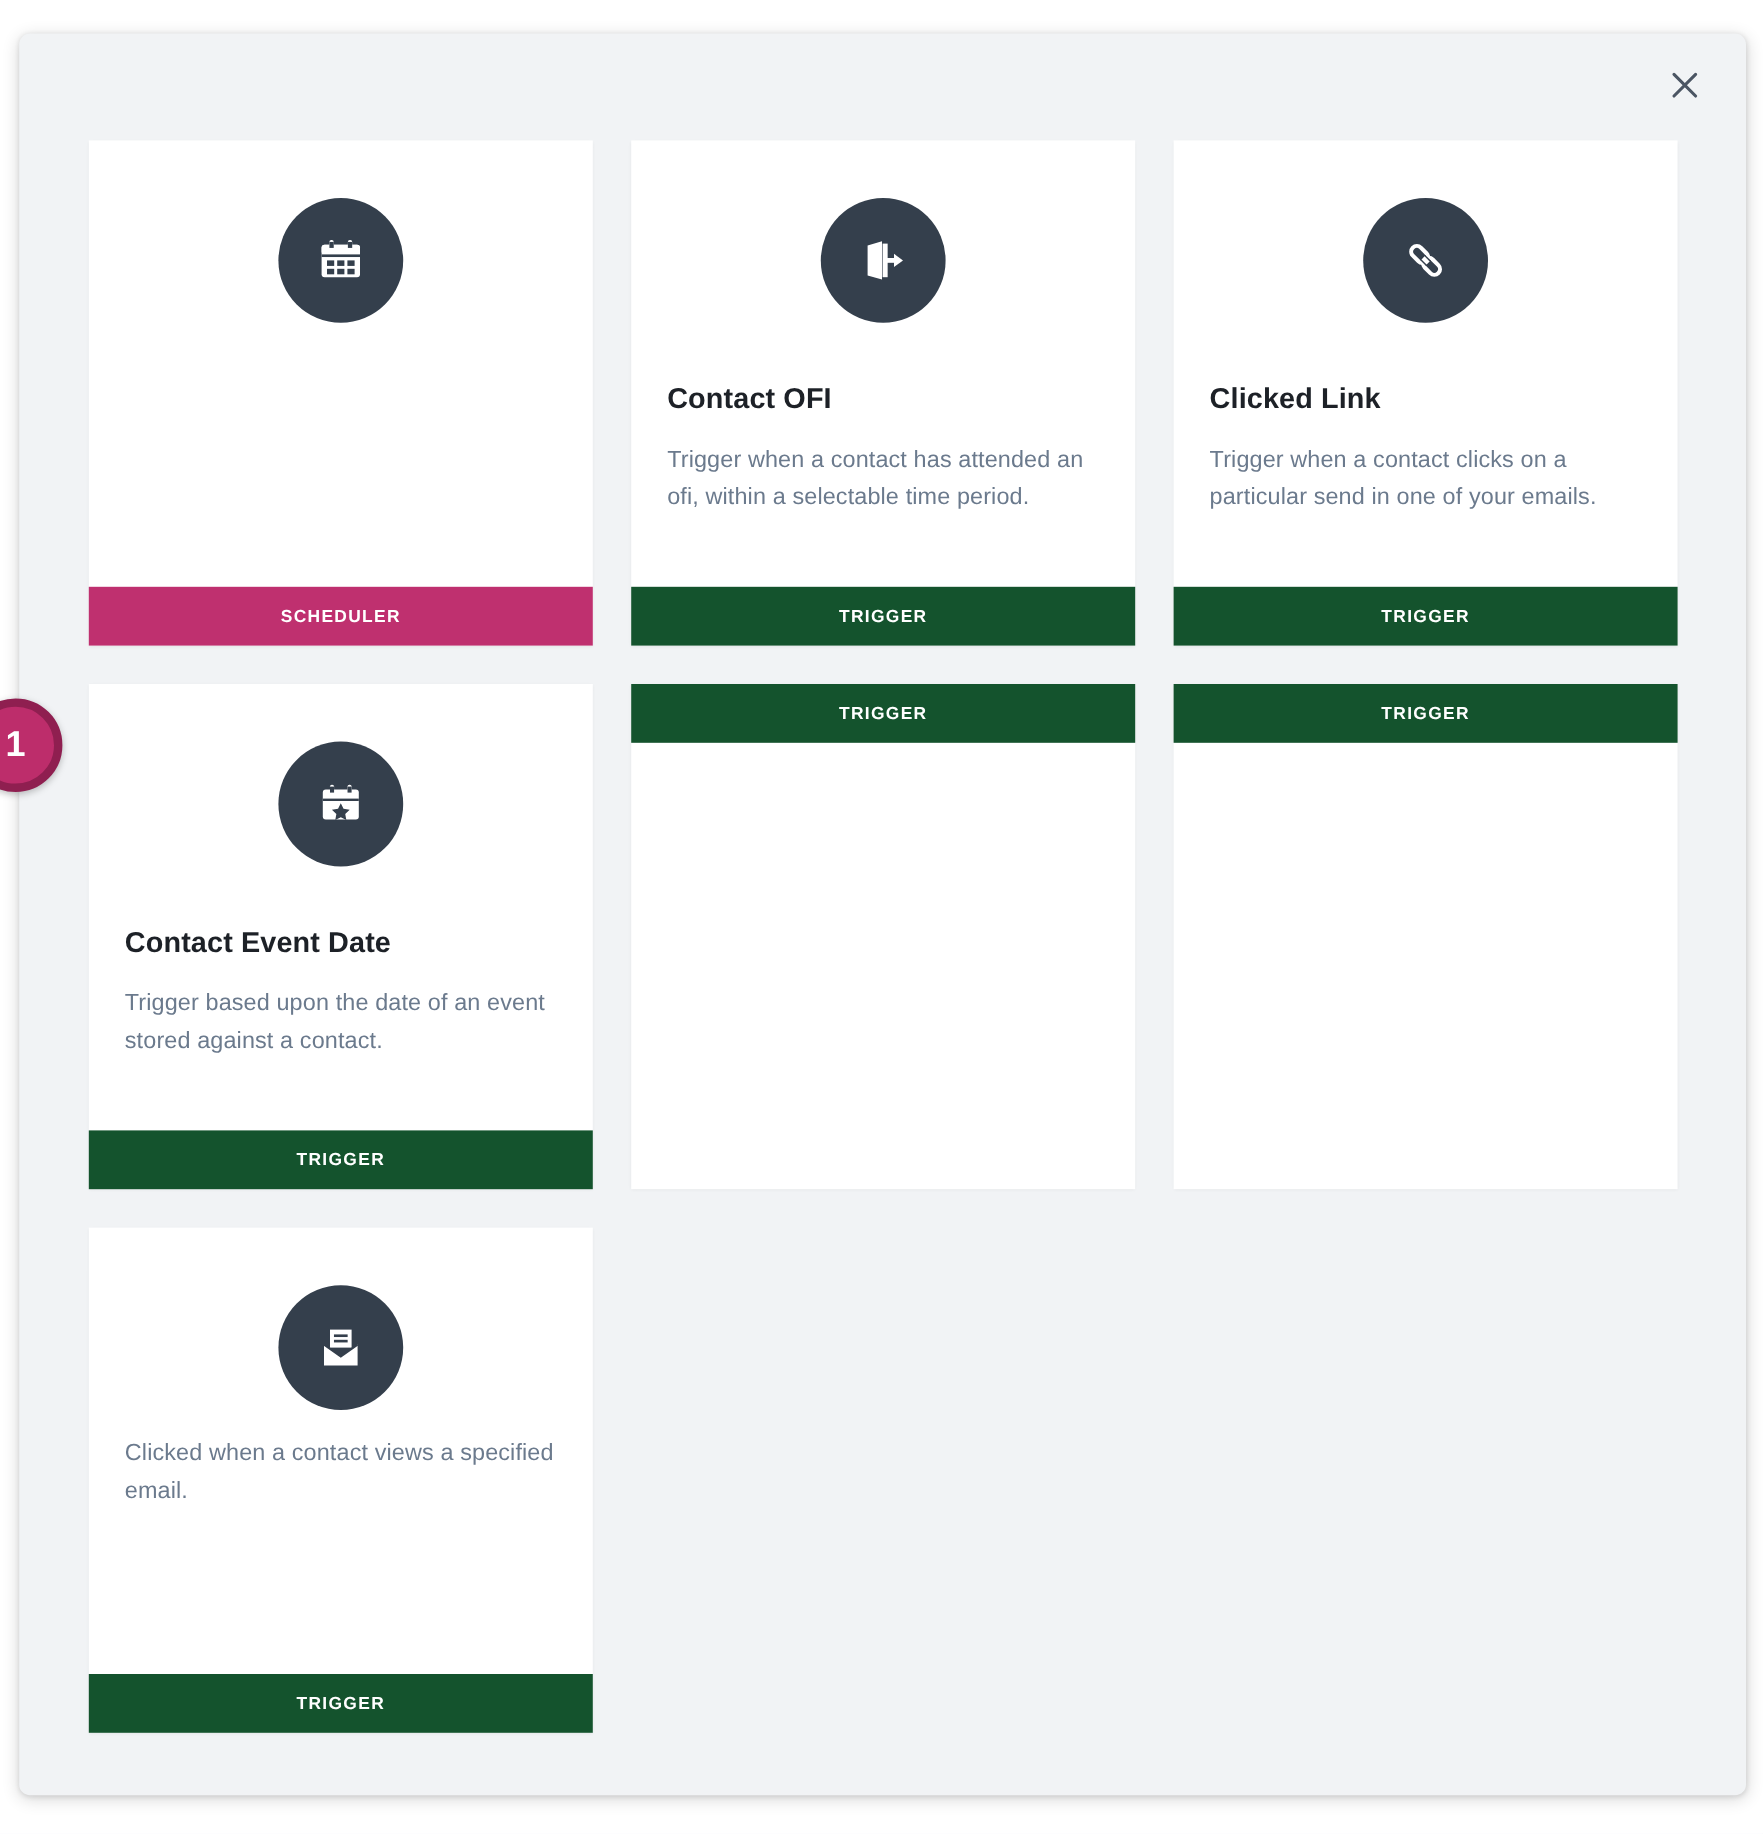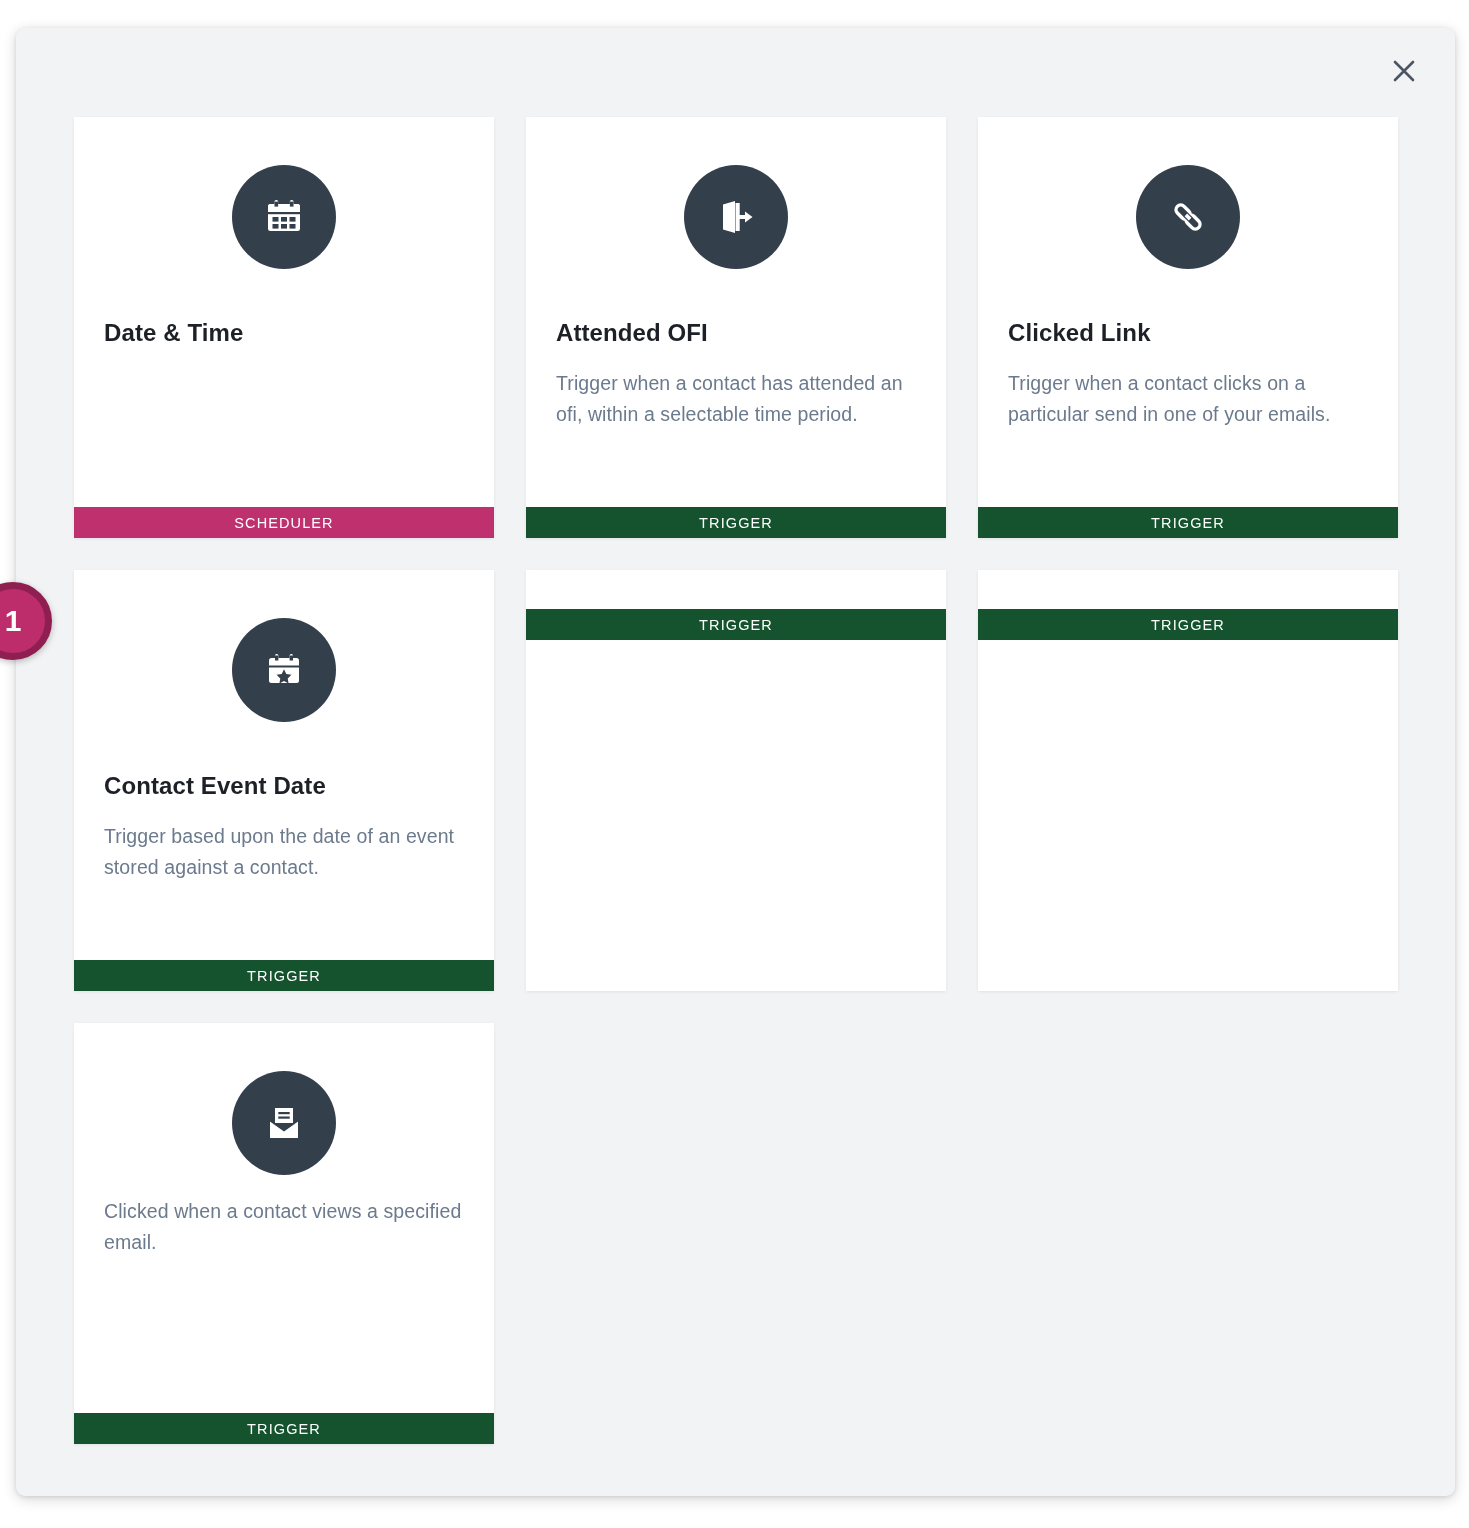--- a/index.html
+++ b/index.html
@@ -93,31 +93,30 @@
     margin-top: 21px;
     font-size: 19.5px;
     color: #6b7a8d;
     line-height: 1.6;
     letter-spacing: 0.1px;
     padding-bottom: 24px;
   }
 
   .card-action {
     flex: 0 0 auto;
-    height: 31px;
+    height: 49px;
     display: flex;
     align-items: center;
     justify-content: center;
     font-size: 14.5px;
-    font-weight: normal;
+    font-weight: bold;
     letter-spacing: 1.1px;
     color: #ffffff;
     cursor: pointer;
     user-select: none;
-    margin-top: 39px;
   }
   .card-action.scheduler { background: #bf306f; }
   .card-action.trigger  { background: #14532d; }
 
   .step-badge {
     position: absolute;
     left: -42px;
     top: 554px;
     width: 78px;
     height: 78px;
@@ -163,36 +162,35 @@
             <rect x="29.9" y="8.6" width="3.6" height="5" fill="#343f4c"></rect>
             <rect x="8" y="19" width="32" height="2.2" fill="#343f4c"></rect>
             <rect x="12.5" y="24" width="6" height="4.6" fill="#343f4c"></rect>
             <rect x="21" y="24" width="6" height="4.6" fill="#343f4c"></rect>
             <rect x="29.5" y="24" width="6" height="4.6" fill="#343f4c"></rect>
             <rect x="12.5" y="31" width="6" height="4.6" fill="#343f4c"></rect>
             <rect x="21" y="31" width="6" height="4.6" fill="#343f4c"></rect>
             <rect x="29.5" y="31" width="6" height="4.6" fill="#343f4c"></rect>
           </svg>
         </div>
-        <div class="card-title">Date &amp; Time</div>
       </div>
       <div class="card-action scheduler">SCHEDULER</div>
     </div>
 
     <div class="card">
       <div class="card-body">
         <div class="icon-wrap">
           <svg width="48" height="48" viewBox="0 0 48 48">
             <path d="M11 11.5 L23 8 L23 40 L11 36.5 Z" fill="#ffffff"></path>
             <rect x="23.5" y="10" width="4.2" height="28" fill="#ffffff"></rect>
             <rect x="27" y="22" width="8" height="4" fill="#ffffff"></rect>
             <path d="M33 18.5 L40.5 24 L33 29.5 Z" fill="#ffffff"></path>
           </svg>
         </div>
-        <div class="card-title">Attended OFI</div>
+        <div class="card-title">Contact OFI</div>
         <div class="card-desc">Trigger when a contact has attended an ofi, within a selectable time period.</div>
       </div>
       <div class="card-action trigger">TRIGGER</div>
     </div>
 
     <div class="card">
       <div class="card-body">
         <div class="icon-wrap">
           <svg width="48" height="48" viewBox="0 0 48 48">
             <g transform="rotate(-45 24 24)">

